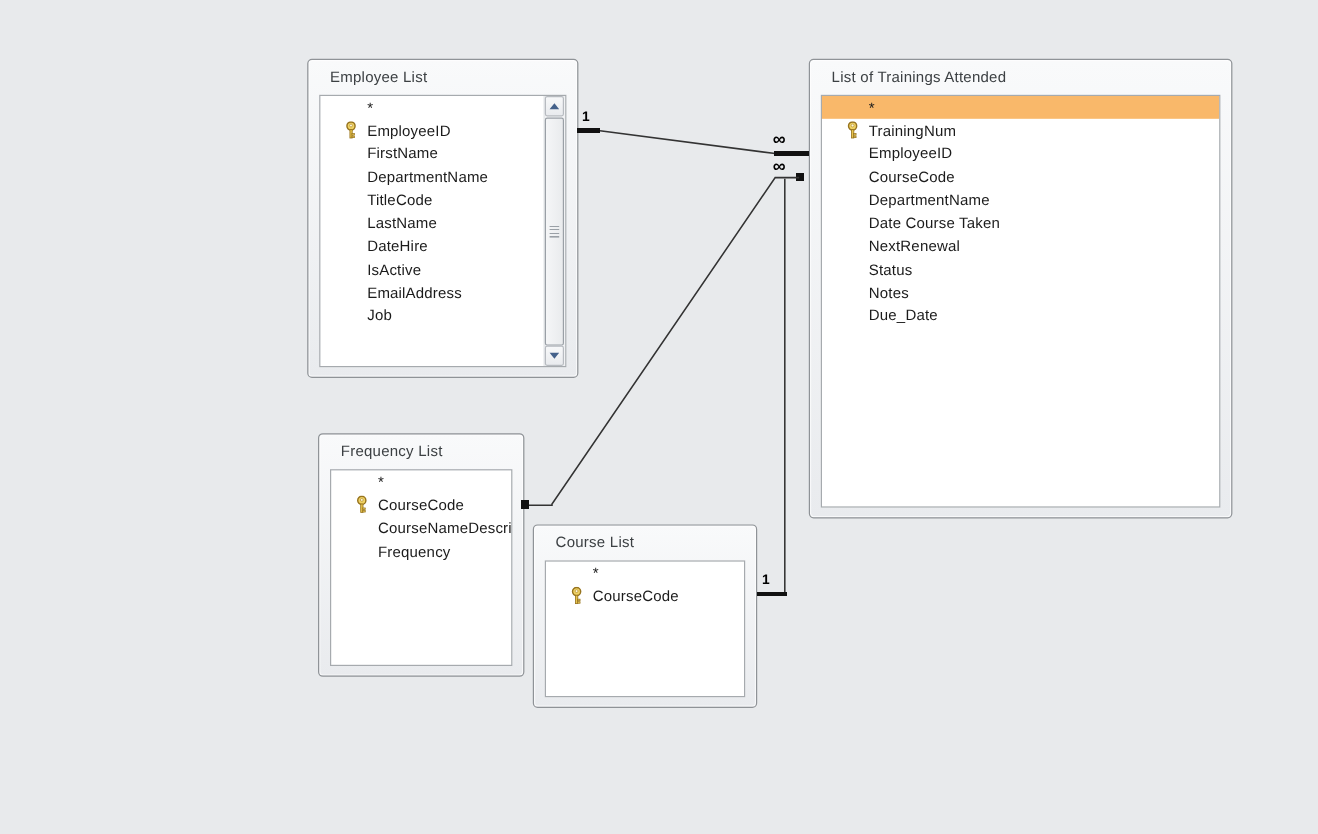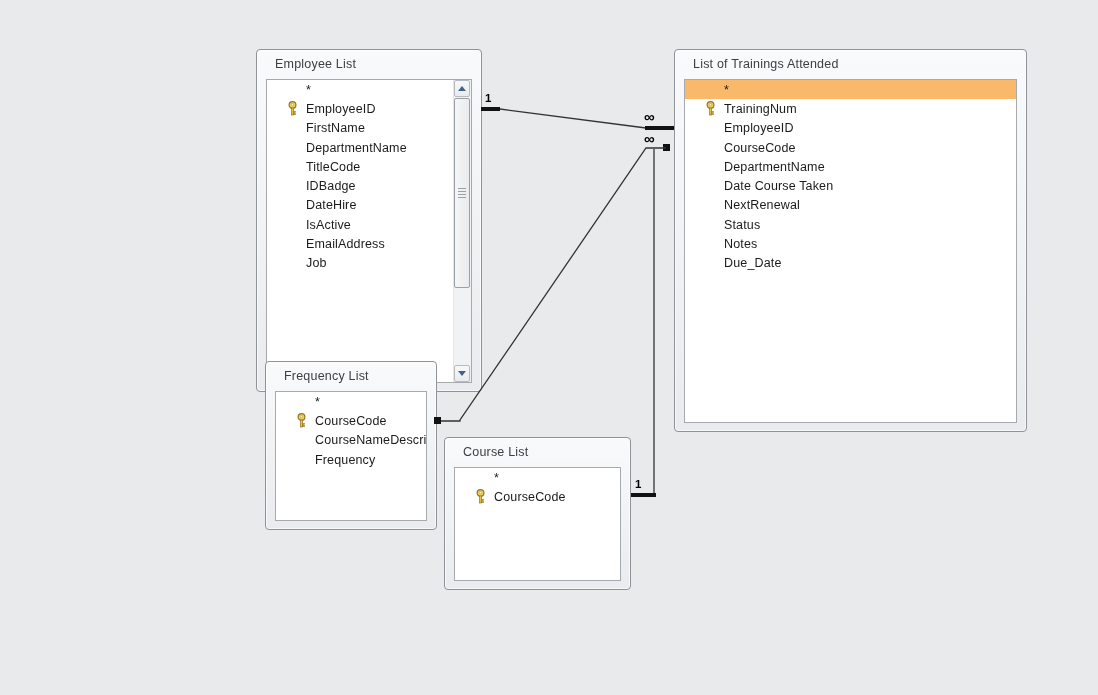--- a/index.html
+++ b/index.html
@@ -109,21 +109,21 @@
   #lbl-emp-1{left:485px;top:93px;font-size:11.5px;}
   #lbl-emp-inf{left:644px;top:109px;font-size:15px;}
   #lbl-crs-inf{left:644px;top:131px;font-size:15px;}
   #lbl-crs-1{left:635px;top:479px;font-size:11.5px;}
 </style>
 </head>
 <body>
 
 <div id="canvas">
 
-  <div class="tw" style="left:256px;top:49px;width:226px;height:343px;">
+  <div class="tw" style="left:256px;top:49px;width:226px;height:266px;">
     <div class="tw-title">Employee List</div>
     <div class="tw-list">
       <div>
           <div class="field-row">
             <span class="key-cell"></span>
             <span class="field-name">*</span>
           </div>
           <div class="field-row">
             <span class="key-cell">
               <svg width="11" height="15" viewBox="0 0 11 15">
@@ -143,21 +143,21 @@
           <div class="field-row">
             <span class="key-cell"></span>
             <span class="field-name">DepartmentName</span>
           </div>
           <div class="field-row">
             <span class="key-cell"></span>
             <span class="field-name">TitleCode</span>
           </div>
           <div class="field-row">
             <span class="key-cell"></span>
-            <span class="field-name">IDBadge</span>
+            <span class="field-name">LastName</span>
           </div>
           <div class="field-row">
             <span class="key-cell"></span>
             <span class="field-name">DateHire</span>
           </div>
           <div class="field-row">
             <span class="key-cell"></span>
             <span class="field-name">IsActive</span>
           </div>
           <div class="field-row">
@@ -232,21 +232,21 @@
             <span class="field-name">Notes</span>
           </div>
           <div class="field-row">
             <span class="key-cell"></span>
             <span class="field-name">Due_Date</span>
           </div>
         </div>
     </div>
   </div>
 
-  <div class="tw" style="left:265px;top:361px;width:172px;height:169px;">
+  <div class="tw" style="left:265px;top:361px;width:172px;height:203px;">
     <div class="tw-title">Frequency List</div>
     <div class="tw-list">
       <div>
           <div class="field-row">
             <span class="key-cell"></span>
             <span class="field-name">*</span>
           </div>
           <div class="field-row">
             <span class="key-cell">
               <svg width="11" height="15" viewBox="0 0 11 15">

